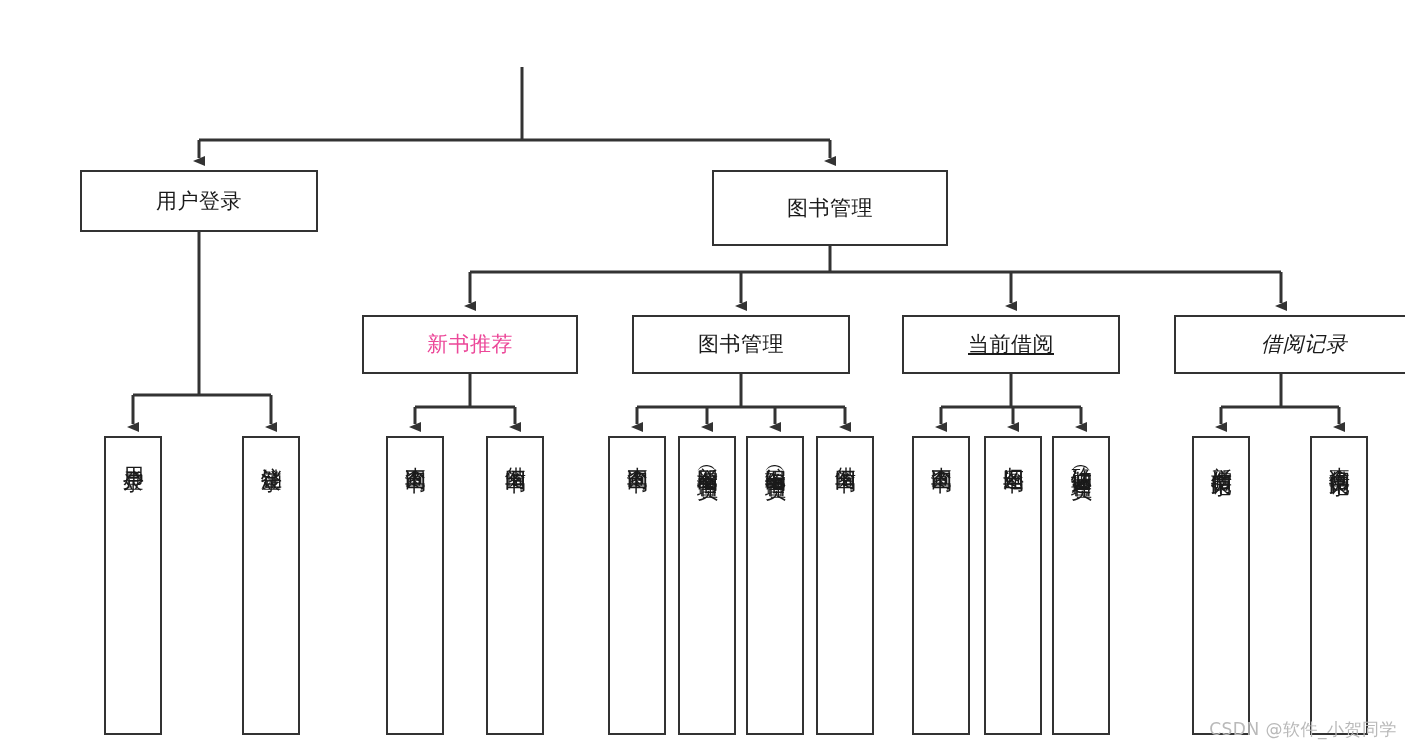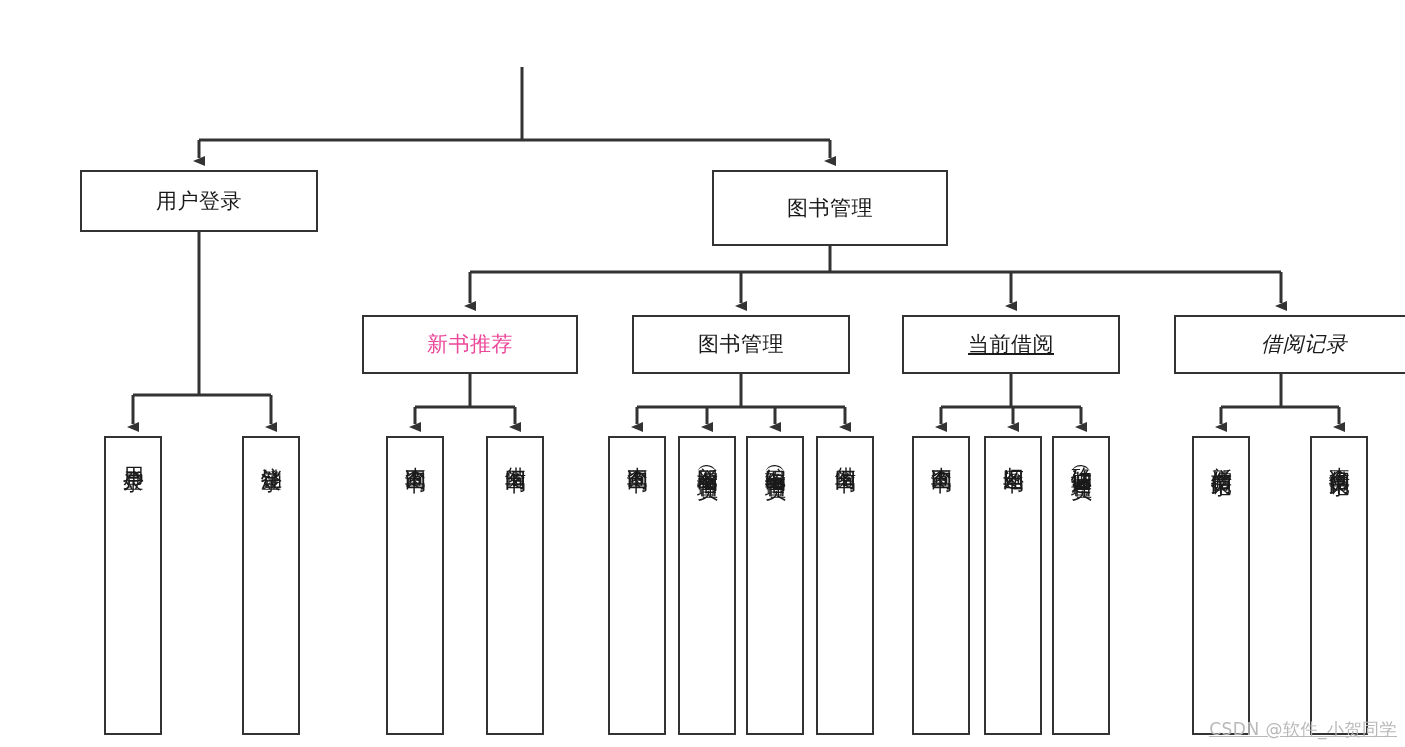--- a/index.html
+++ b/index.html
@@ -185,15 +185,15 @@
     <span class="node-label" style="color: rgb(26, 26, 26);">确认归还（管理员）</span>
   </div>
 
   <div class="node vert" style="left: 1192px; top: 436px; width: 58px; height: 299px; background: rgb(255, 255, 255); border-color: rgb(51, 51, 51);">
     <span class="node-label" style="color: rgb(26, 26, 26);">新增借阅记录</span>
   </div>
   <div class="node vert" style="left: 1310px; top: 436px; width: 58px; height: 299px; background: rgb(255, 255, 255); border-color: rgb(51, 51, 51);">
     <span class="node-label" style="color: rgb(26, 26, 26);">查询借阅记录</span>
   </div>
 
-  <div class="watermark" style="color: rgb(185, 185, 185); text-decoration: underline;">CSDN @软件_小贺同学</div>
+  <div class="watermark" style="color: rgb(185, 185, 185);">CSDN @软件_小贺同学</div>
 
 </div>
 
 </body></html>

